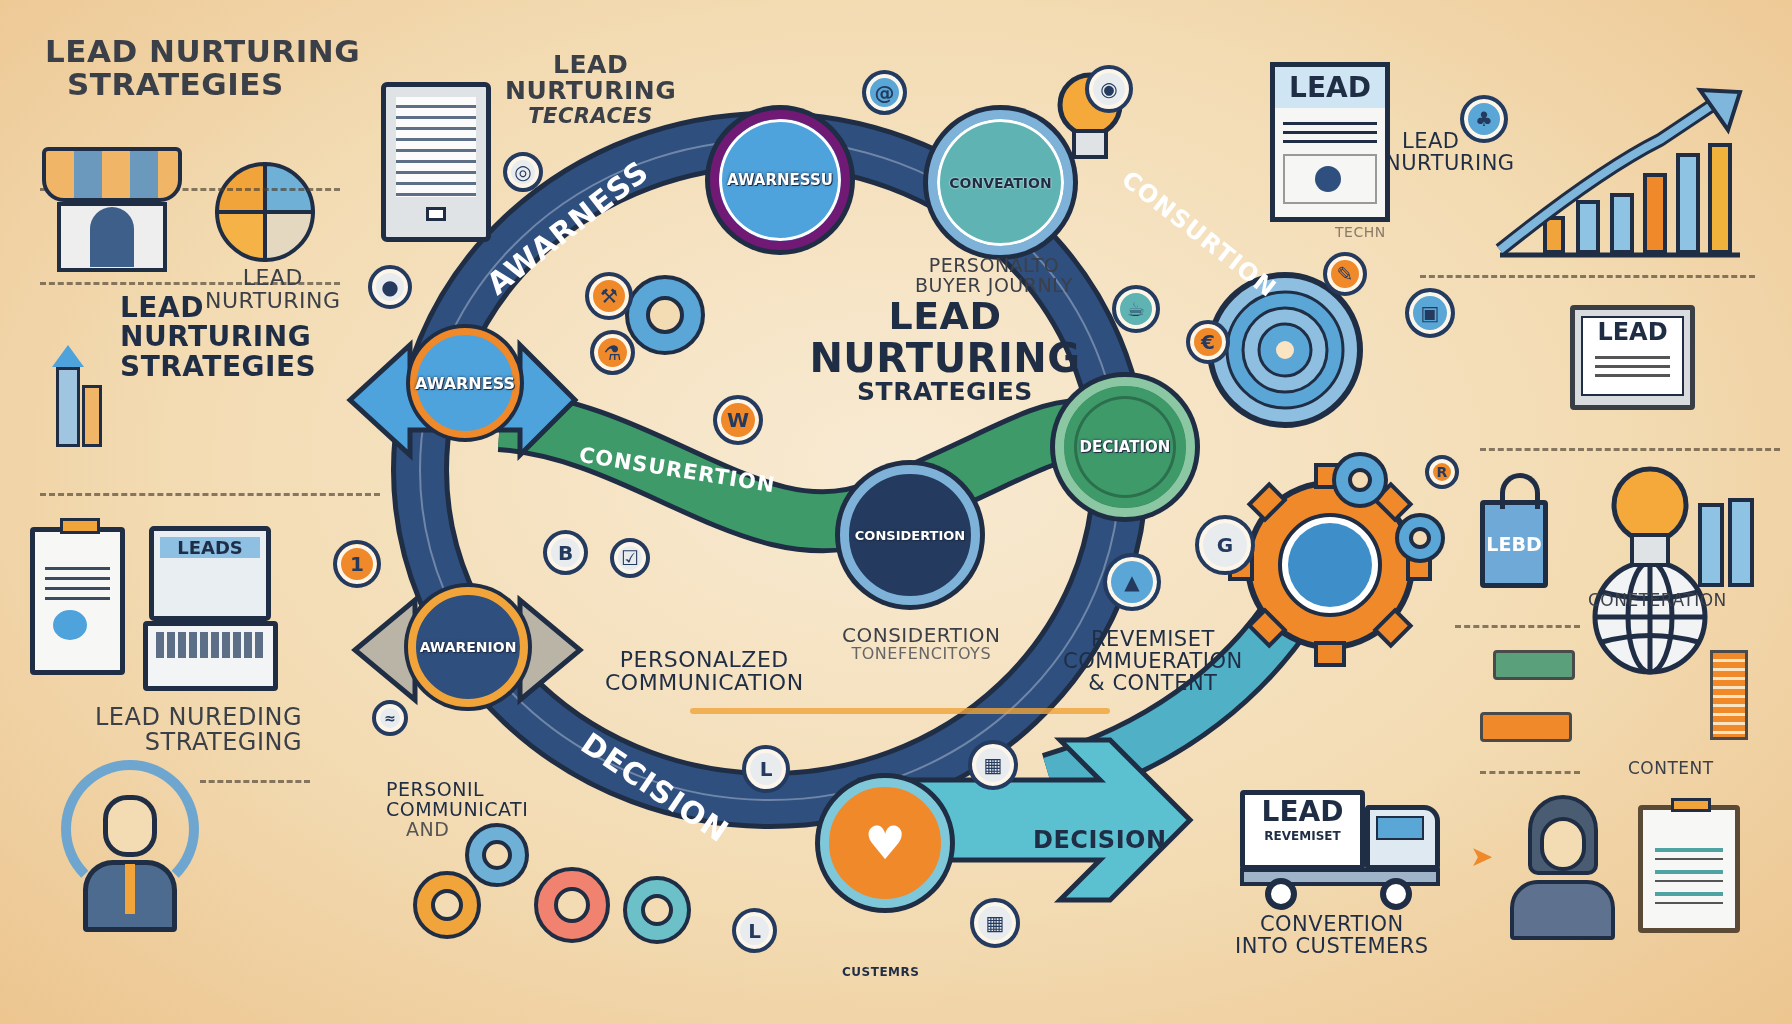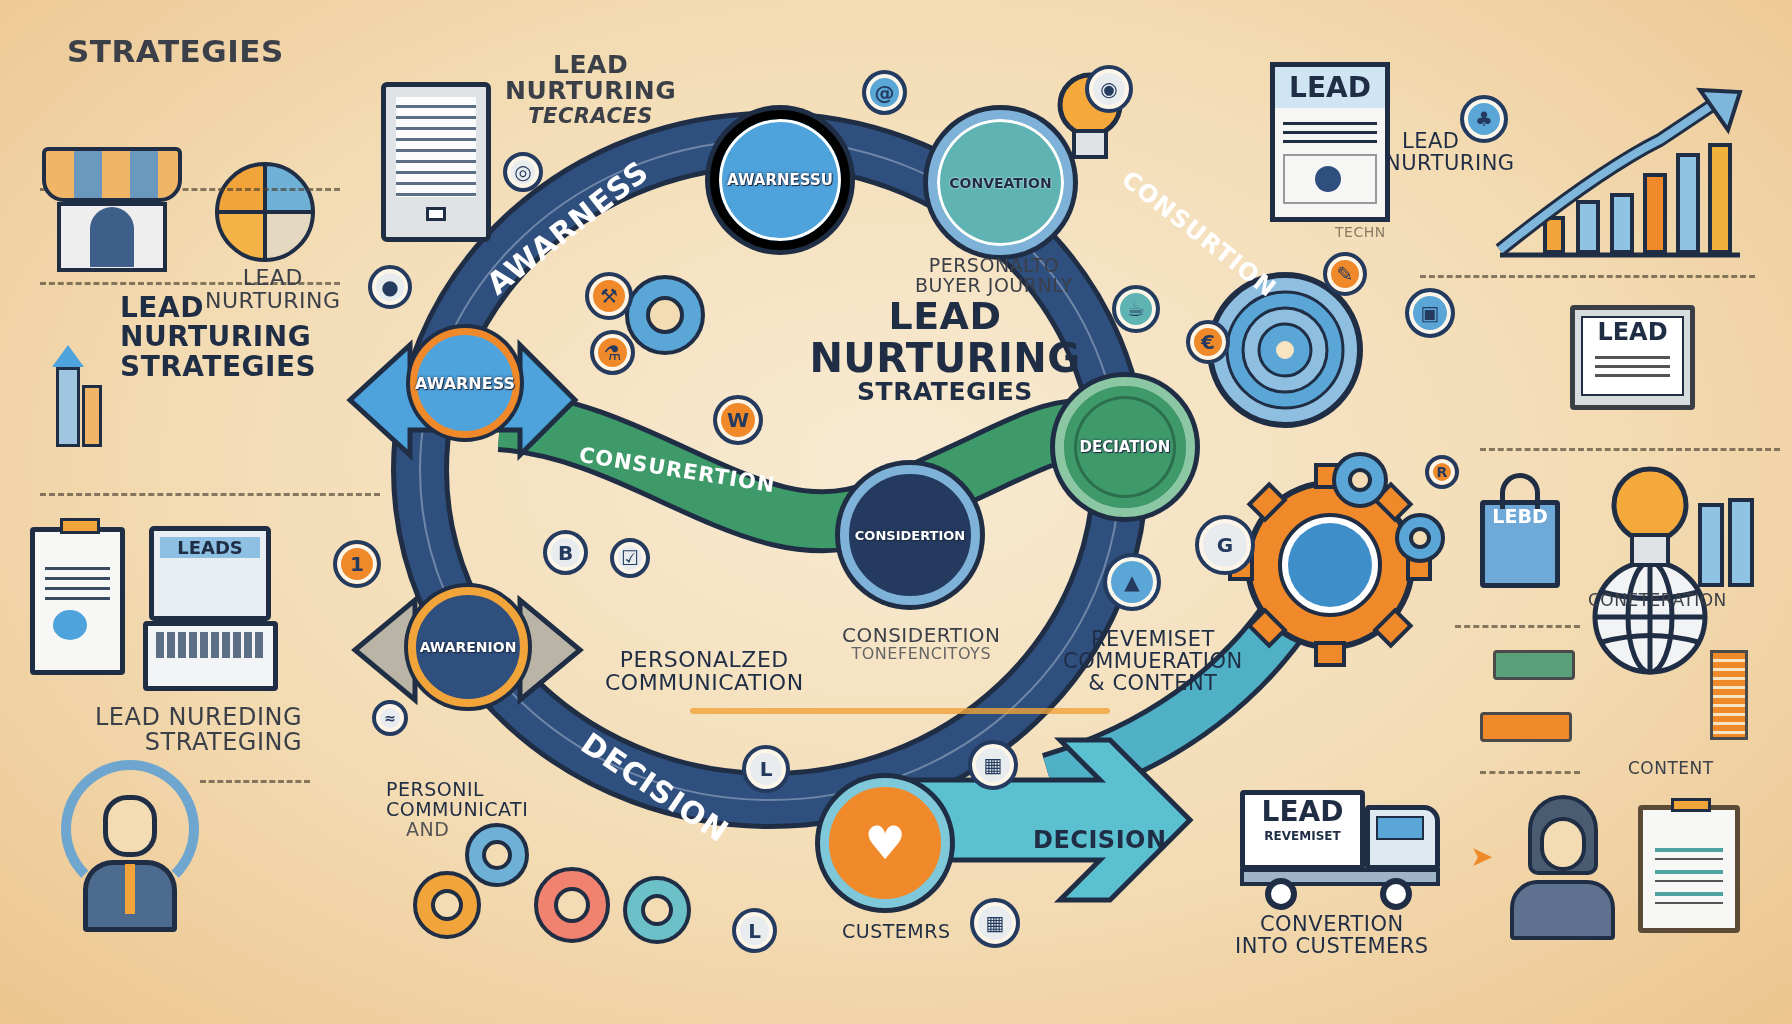--- a/index.html
+++ b/index.html
@@ -150,20 +150,21 @@
 
   <g transform="translate(265,212)" stroke="#1f2d45" stroke-width="4">
     <path d="M0 0 L0 -48 A48 48 0 0 1 48 0 Z" fill="#6fb0d6"></path>
     <path d="M0 0 L48 0 A48 48 0 0 1 0 48 Z" fill="#e4d8c0"></path>
     <path d="M0 0 L0 48 A48 48 0 0 1 -48 0 Z" fill="#f5b347"></path>
     <path d="M0 0 L-48 0 A48 48 0 0 1 0 -48 Z" fill="#f0a43a"></path>
   </g>
 </svg>
 
 <div class="abs txt mid" style="left:45px;top:35px;font-size:31px;font-weight:600;">
+  <div>LEAD NURTURING</div>
   <div style="padding-left:22px;">STRATEGIES</div>
 </div>
 <div class="dash" style="left:40px;top:188px;width:300px;"></div>
 <div class="dash" style="left:40px;top:282px;width:300px;"></div>
 <div class="dash" style="left:40px;top:493px;width:340px;"></div>
 <div class="dash" style="left:200px;top:780px;width:110px;"></div>
 <div class="dash" style="left:1420px;top:275px;width:335px;"></div>
 <div class="dash" style="left:1480px;top:448px;width:300px;"></div>
 <div class="dash" style="left:1455px;top:625px;width:125px;"></div>
 <div class="dash" style="left:1480px;top:771px;width:100px;"></div>
@@ -230,21 +231,21 @@
   <div>PERSONIL</div>
   <div>COMMUNICATI</div>
   <div style="padding-left:20px;color:#555;">AND</div>
 </div>
 
 <div class="arc-label" style="left:470px;top:210px;transform:rotate(-38deg);font-size:30px;">AWARNESS</div>
 <div class="arc-label" style="left:1105px;top:220px;transform:rotate(38deg);font-size:24px;">CONSURTION</div>
 <div class="arc-label" style="left:570px;top:770px;transform:rotate(34deg);font-size:30px;">DECISION</div>
 <div class="arc-label" style="left:578px;top:458px;transform:rotate(9deg);font-size:21px;">CONSURERTION</div>
 
-<div class="stage" style="left:710px;top:110px;width:140px;height:140px;background:#4fa3dc;border:9px solid #000000;box-shadow:0 0 0 5px #1f2d45, inset 0 0 0 3px #fff;font-size:15px;">AWARNESSU</div>
+<div class="stage" style="left:710px;top:110px;width:140px;height:140px;background:#4fa3dc;border:9px solid #701a75;box-shadow:0 0 0 5px #1f2d45, inset 0 0 0 3px #fff;font-size:15px;">AWARNESSU</div>
 <div class="stage" style="left:928px;top:110px;width:145px;height:145px;background:#5fb3b3;border:9px solid #7fb2d9;box-shadow:0 0 0 5px #1f2d45, inset 0 0 0 3px #fff;font-size:14px;color:#1f2d45;text-shadow:0 0 2px #fff;">CONVEATION</div>
 <div class="stage" style="left:410px;top:328px;width:110px;height:110px;background:#4fa3dc;border:7px solid #f0892a;box-shadow:0 0 0 4px #1f2d45;font-size:16px;">AWARNESS</div>
 <div class="stage" style="left:1055px;top:377px;width:140px;height:140px;background:#3f9a6a;border:9px solid #8cc7a3;box-shadow:0 0 0 5px #1f2d45, inset 0 0 0 10px #3f9a6a, inset 0 0 0 13px #2c6f4d;font-size:15px;">DECIATION</div>
 <div class="stage" style="left:840px;top:465px;width:140px;height:140px;background:#243a5e;border:9px solid #7fb2d9;box-shadow:0 0 0 5px #1f2d45;font-size:13px;">CONSIDERTION</div>
 <div class="stage" style="left:408px;top:587px;width:120px;height:120px;background:#2f4f7e;border:8px solid #f0a43a;box-shadow:0 0 0 4px #1f2d45;font-size:14px;">AWARENION</div>
 <div class="stage" style="left:820px;top:778px;width:130px;height:130px;background:#f0892a;border:9px solid #7fc8d9;box-shadow:0 0 0 5px #1f2d45;font-size:46px;text-shadow:none;">
   <span>♥</span>
 </div>
 <div class="abs txt" style="left:1033px;top:828px;font-size:24px;color:#1f2d45;">DECISION</div>
 
@@ -286,21 +287,21 @@
 </div>
 <div class="abs txt" style="left:1335px;top:225px;font-size:14px;font-weight:400;color:#8a7a66;">TECHN</div>
 
 <div class="abs" style="left:1570px;top:305px;width:125px;height:105px;background:#d8dcdf;border:5px solid #3a3f46;border-radius:4px;">
   <div style="margin:6px;background:#fff;height:80px;border:2px solid #1f2d45;">
     <div style="text-align:center;font-weight:bold;font-size:24px;color:#1f2d45;">LEAD</div>
     <div style="margin:4px 12px;height:30px;background:repeating-linear-gradient(180deg,transparent 0 6px,#555 6px 9px);"></div>
   </div>
 </div>
 
-<div class="abs" style="left:1480px;top:500px;width:80px;height:88px;background:#6fa9d8;border:5px solid #1f2d45;border-radius:4px;display:flex;align-items:flex-start;justify-content:center;">
+<div class="abs" style="left:1480px;top:500px;width:68px;height:88px;background:#6fa9d8;border:5px solid #1f2d45;border-radius:4px;display:flex;align-items:center;justify-content:center;">
   <div style="position:absolute;left:15px;top:-32px;width:40px;height:36px;border:5px solid #1f2d45;border-bottom:none;border-radius:20px 20px 0 0;"></div>
   <span style="color:#fff;font-weight:bold;font-size:19px;">LEBD</span>
 </div>
 <div class="abs txt mid" style="left:1588px;top:592px;font-size:17px;font-weight:500;">CONETERATION</div>
 
 <div class="abs" style="left:1493px;top:650px;width:82px;height:30px;background:#5aa07a;border:3px solid #4a4a4a;border-radius:4px;"></div>
 <div class="abs" style="left:1480px;top:712px;width:92px;height:30px;background:#f0892a;border:3px solid #4a4a4a;border-radius:4px;"></div>
 <div class="abs" style="left:1710px;top:650px;width:38px;height:90px;background:repeating-linear-gradient(180deg,#f0892a 0 6px,#fbe4c2 6px 9px);border:3px solid #4a4a4a;"></div>
 <div class="abs txt mid" style="left:1617px;top:760px;font-size:17px;font-weight:500;margin-left:11px;">CONTENT</div>
 
@@ -326,21 +327,21 @@
   <div style="position:absolute;left:18px;top:0;width:70px;height:80px;background:#4a5c72;border:4px solid #1f2d45;border-radius:35px 35px 10px 10px;"></div>
   <div style="position:absolute;left:30px;top:22px;width:46px;height:54px;background:#f3dcb4;border:4px solid #1f2d45;border-radius:23px;"></div>
   <div style="position:absolute;left:0;top:85px;width:105px;height:60px;background:#5e7290;border:4px solid #1f2d45;border-radius:28px 28px 4px 4px;"></div>
 </div>
 
 <div class="abs" style="left:1638px;top:805px;width:102px;height:128px;background:#f7f7f5;border:5px solid #5b4a36;border-radius:4px;">
   <div style="position:absolute;left:28px;top:-12px;width:40px;height:14px;background:#f0a43a;border:3px solid #1f2d45;"></div>
   <div style="margin:28px 12px 0;height:70px;background:repeating-linear-gradient(180deg,transparent 0 10px,#4fa3a3 10px 14px,transparent 14px 20px,#555 20px 22px);"></div>
 </div>
 
-<div class="abs txt dark" style="left:842px;top:922px;font-size:19px;font-weight:400;">CUSTEMRS</div>
+<div class="abs txt dark" style="left:842px;top:966px;font-size:12px;font-weight:700;">CUSTEMRS</div>
 
 <div class="coin light" style="left:368px;top:265px;width:44px;height:44px;">●</div>
 <div class="coin light" style="left:503px;top:152px;width:40px;height:40px;">◎</div>
 <div class="coin blue" style="left:862px;top:70px;width:45px;height:45px;">@</div>
 <div class="coin light" style="left:1085px;top:65px;width:48px;height:48px;">◉</div>
 <div class="coin orange" style="left:585px;top:272px;width:48px;height:48px;">⚒</div>
 <div class="coin orange" style="left:590px;top:330px;width:45px;height:45px;">⚗</div>
 <div class="coin orange" style="left:713px;top:395px;width:50px;height:50px;">W</div>
 <div class="coin teal" style="left:1112px;top:285px;width:48px;height:48px;">☕</div>
 <div class="coin orange" style="left:1186px;top:320px;width:44px;height:44px;">€</div>

